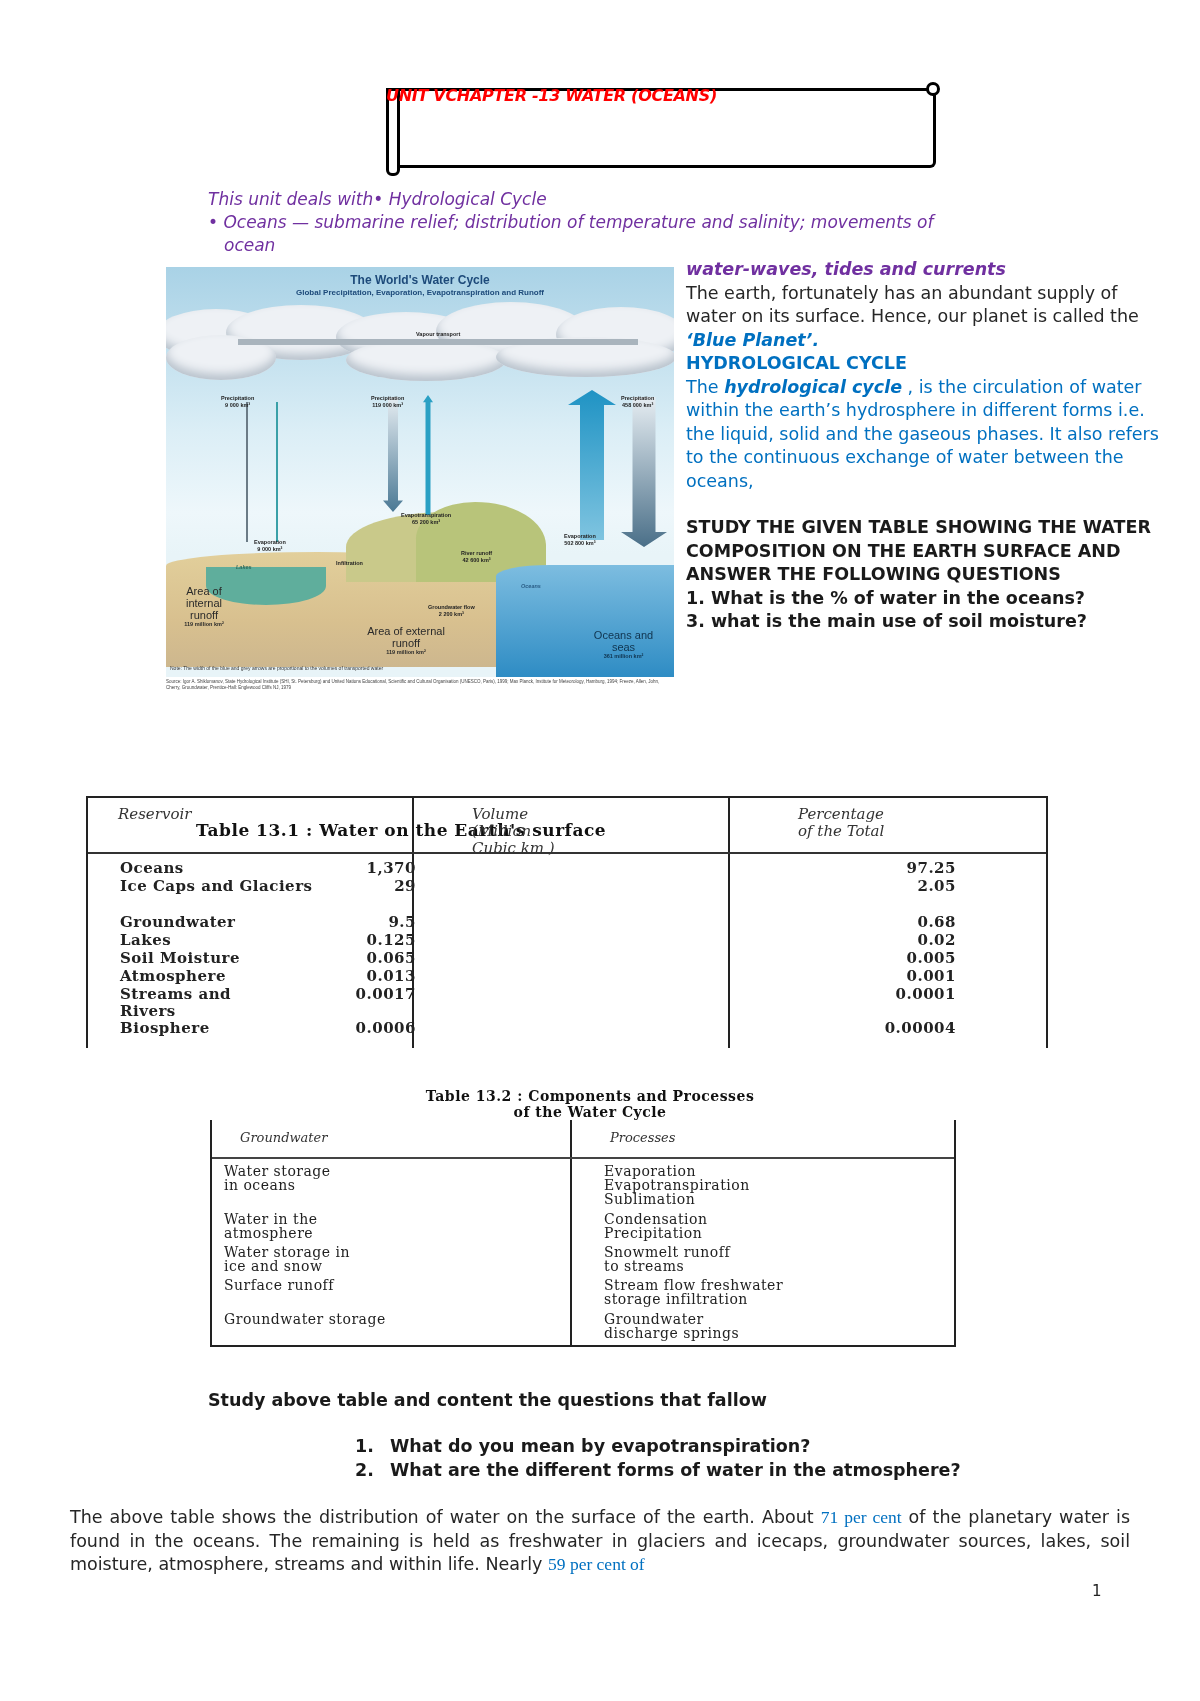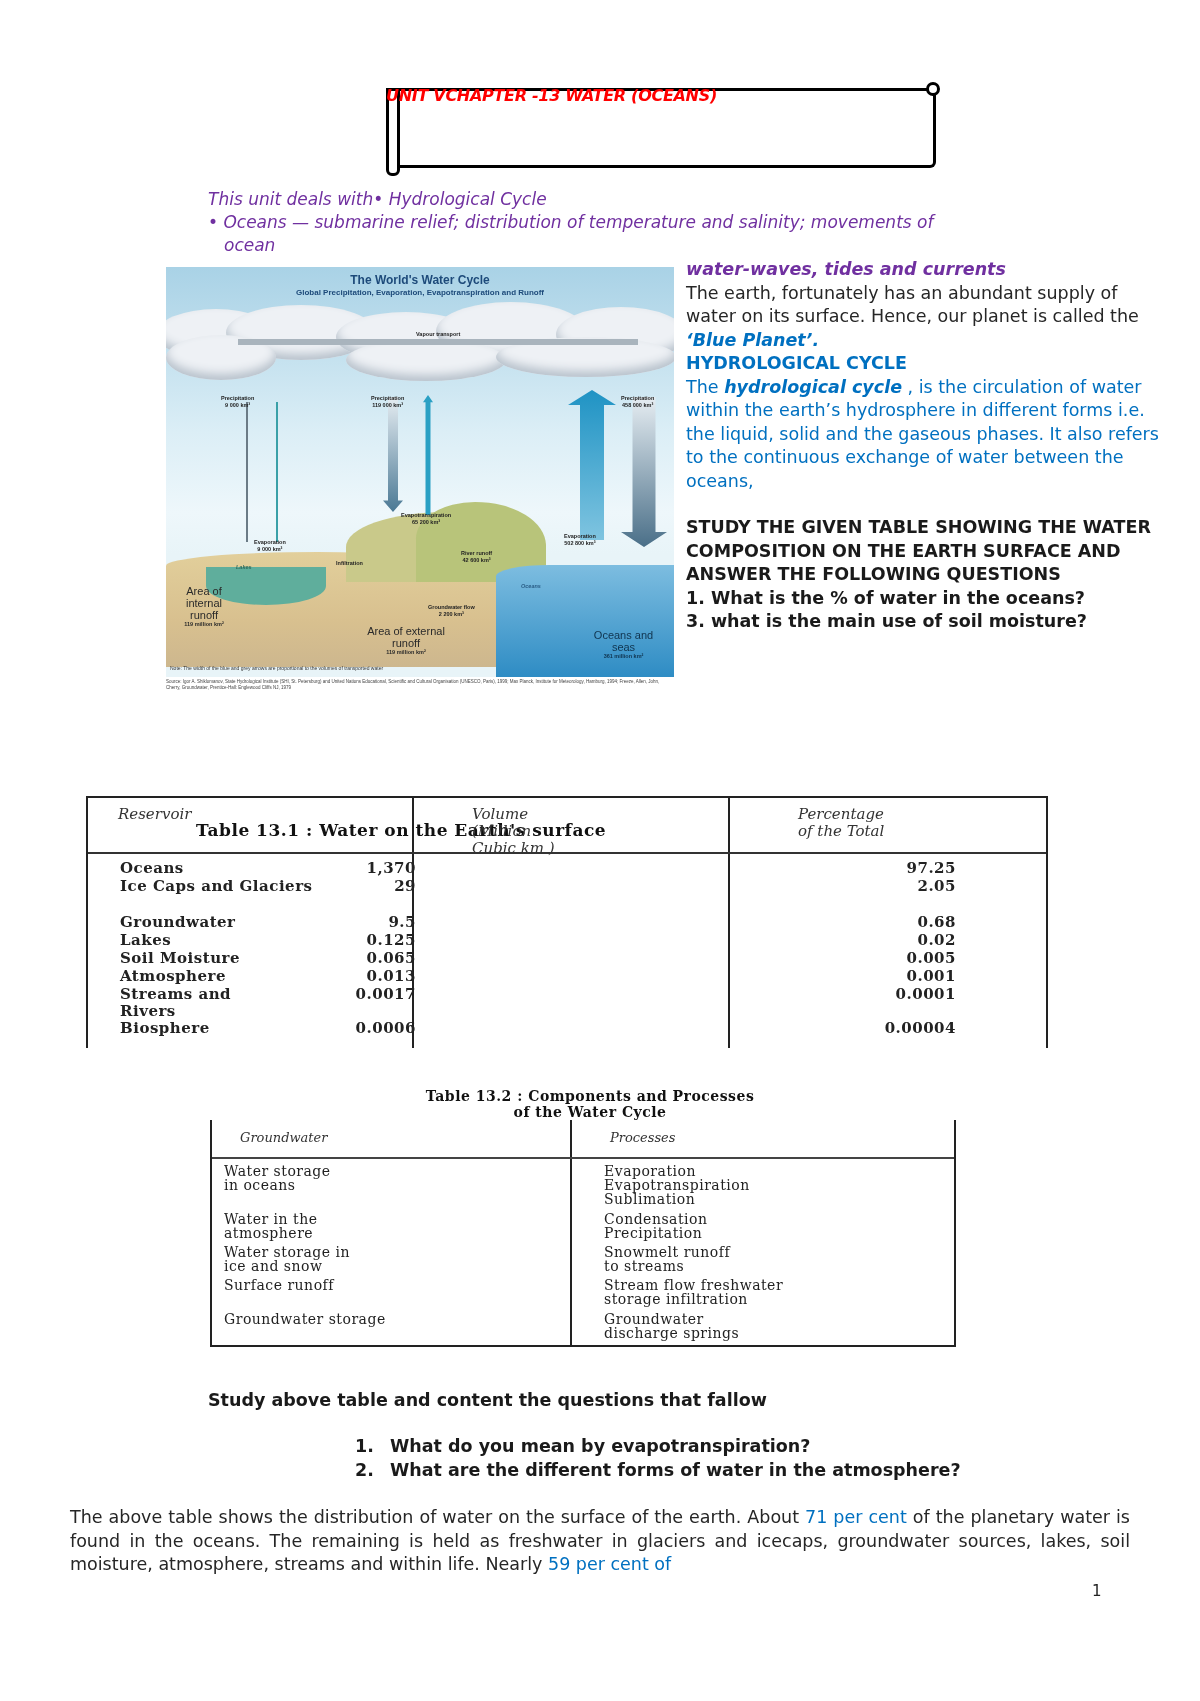--- a/index.html
+++ b/index.html
@@ -70,21 +70,21 @@
   .t2 .c0 { position: absolute; left: 12px; width: 330px; }
   .t2 .c1 { position: absolute; left: 392px; width: 340px; }
 
   
   .study2 { position: absolute; left: 208px; top: 1390px; font-weight: bold; font-size: 17.5px; color: #1a1a1a; }
   .qlist { position: absolute; left: 355px; top: 1434px; font-weight: bold; font-size: 17.5px; line-height: 24px; color: #1a1a1a; list-style: none; }
   .qlist li { display: flex; }
   .qlist .n { width: 35px; }
 
   .para { position: absolute; left: 70px; top: 1506px; width: 1060px; font-size: 17.5px; line-height: 23.5px; color: #262626; text-align: justify; }
-  .para .hl { color: #0070c0; }
+  .para .hl { color: #0070c0; font-family: Liberation Serif, serif; }
   .page-num { position: absolute; left: 1092px; top: 1582px; font-size: 15px; color: #222; }
 </style>
 </head>
 <body>
 
 <div class="scroll">
   <div class="bar"></div>
   <div class="roll-left"></div>
   <div class="curl"></div>
 </div>

